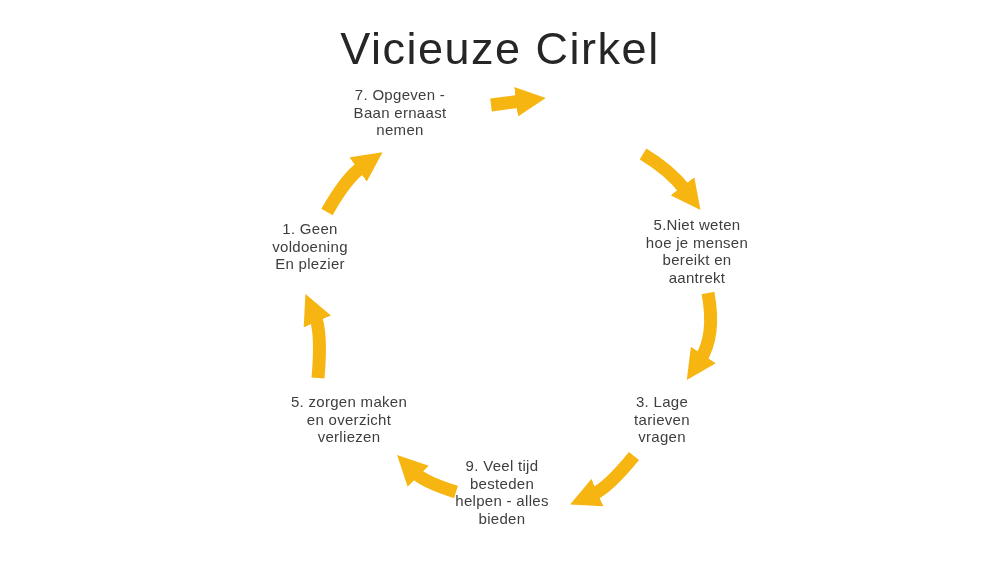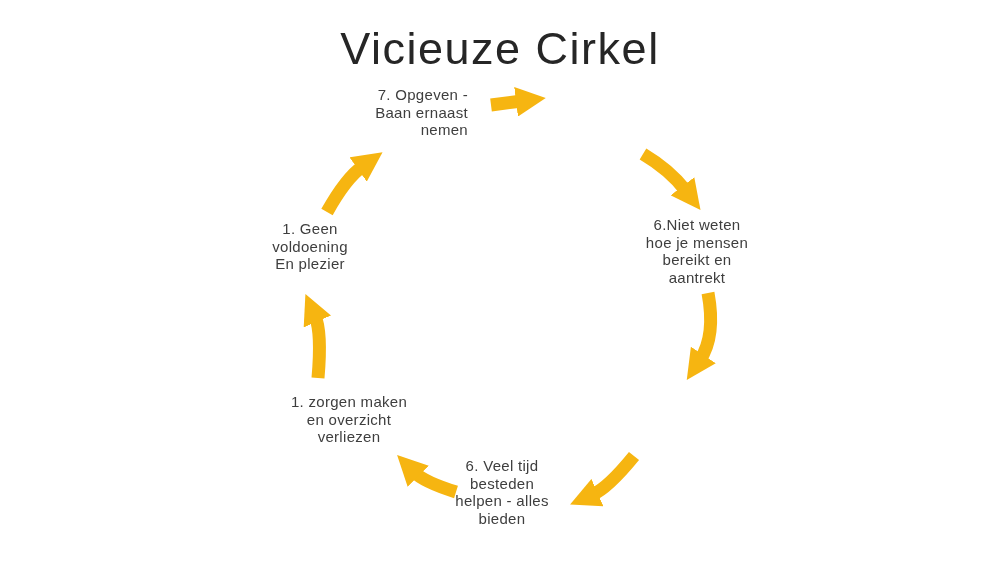--- a/index.html
+++ b/index.html
@@ -63,35 +63,38 @@
   <svg class="defs-svg" aria-hidden="true">
     <defs>
       <marker id="arrowhead" viewBox="0 0 10 10" refX="2" refY="5" markerWidth="2.3" markerHeight="2.3" orient="auto">
         <polygon points="0,0 10,5 0,10"></polygon>
       </marker>
     </defs>
   </svg>
 
   <h1 class="title">Vicieuze Cirkel</h1>
 
-  <div class="step" style="left:627px; top:216px; width:140px;">6.Niet weten
+  <div class="step" style="left:627px; top:216px; width:140px;">5.Niet weten
 hoe je mensen
 bereikt en
 aantrekt</div>
-  <div class="step" style="left:437px; top:457px; width:130px;">6. Veel tijd
+  <div class="step" style="left:602px; top:393px; width:120px;">3. Lage
+tarieven
+vragen</div>
+  <div class="step" style="left:437px; top:457px; width:130px;">9. Veel tijd
 besteden
 helpen - alles
 bieden</div>
-  <div class="step" style="left:279px; top:393px; width:140px;">1. zorgen maken
+  <div class="step" style="left:279px; top:393px; width:140px;">5. zorgen maken
 en overzicht
 verliezen</div>
   <div class="step" style="left:250px; top:220px; width:120px;">1. Geen
 voldoening
 En plezier</div>
-  <div class="step" style="left:348px; top:86px;  width:120px;text-align:right;">7. Opgeven -
+  <div class="step" style="left:340px; top:86px;  width:120px;">7. Opgeven -
 Baan ernaast
 nemen</div>
 
   <svg class="arrow" style="left:486px; top:85px;" width="62" height="34" viewBox="0 0 62 34">
     <path d="M5,20 Q20,18 36,16"></path>
   </svg>
 
   <svg class="arrow" style="left:634px; top:146px;" width="74" height="74" viewBox="0 0 74 74">
     <path d="M9,8 Q36,24 52,45"></path>
   </svg>

